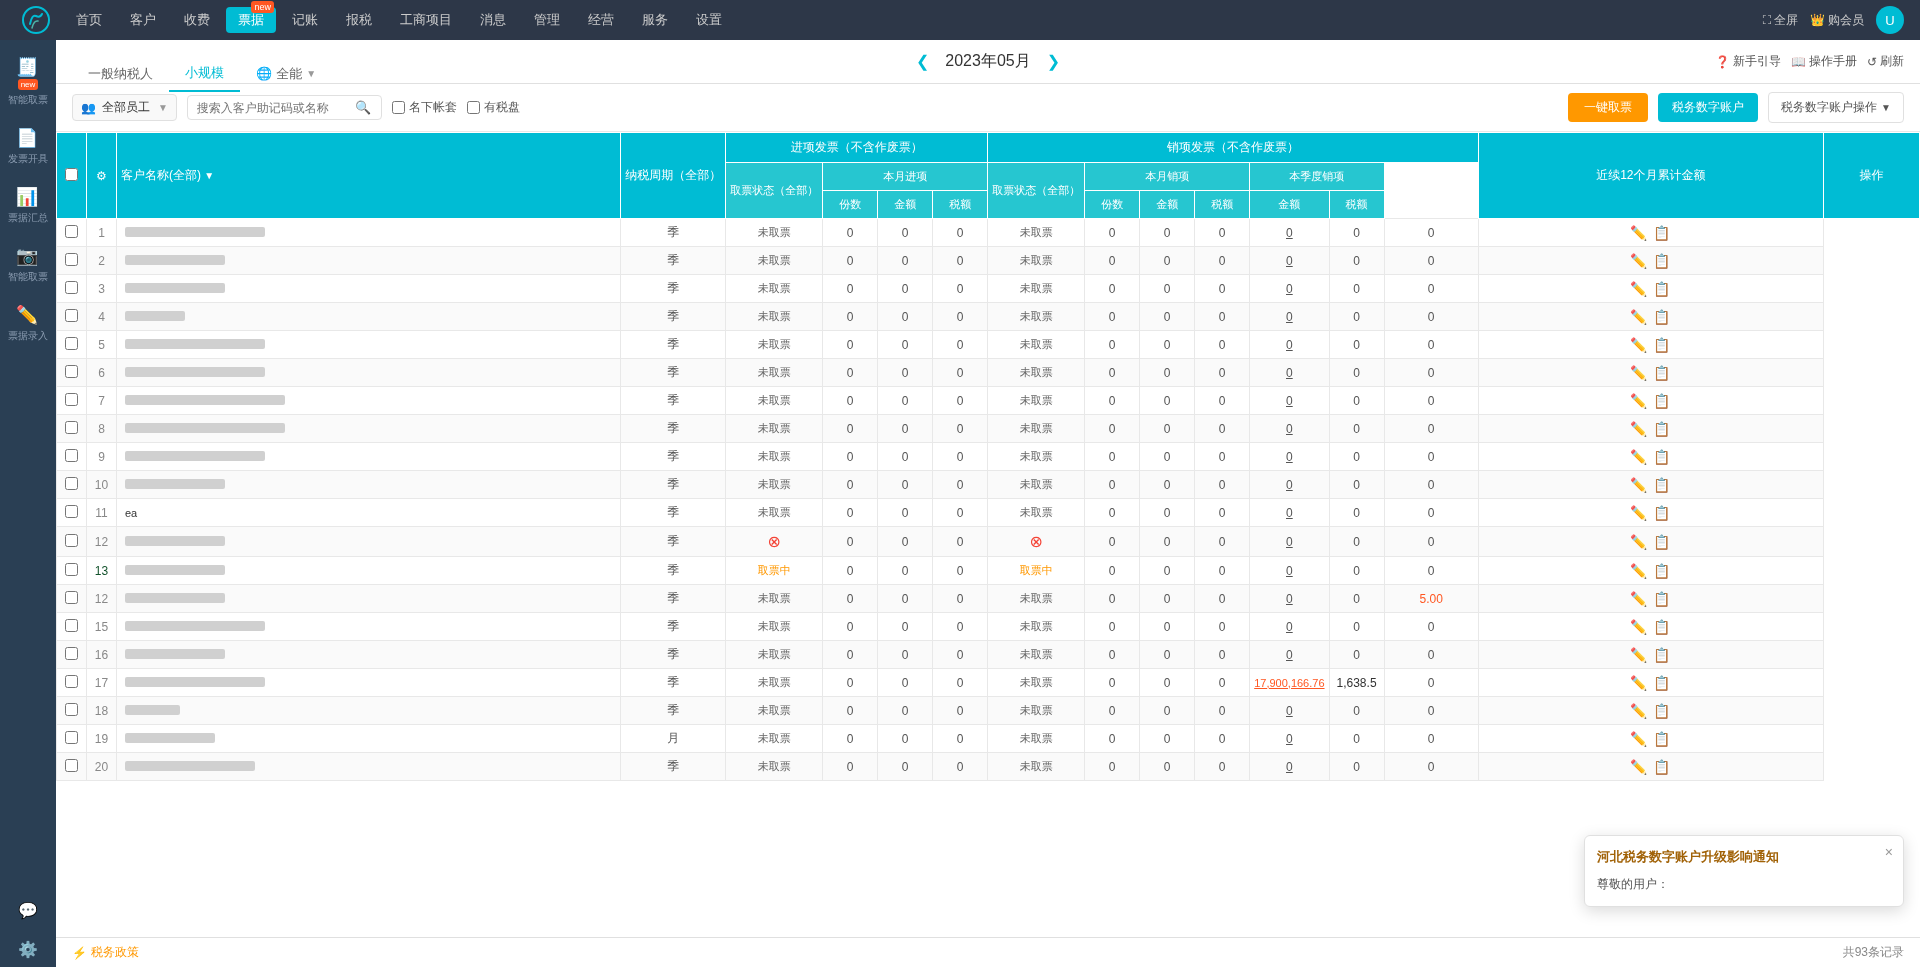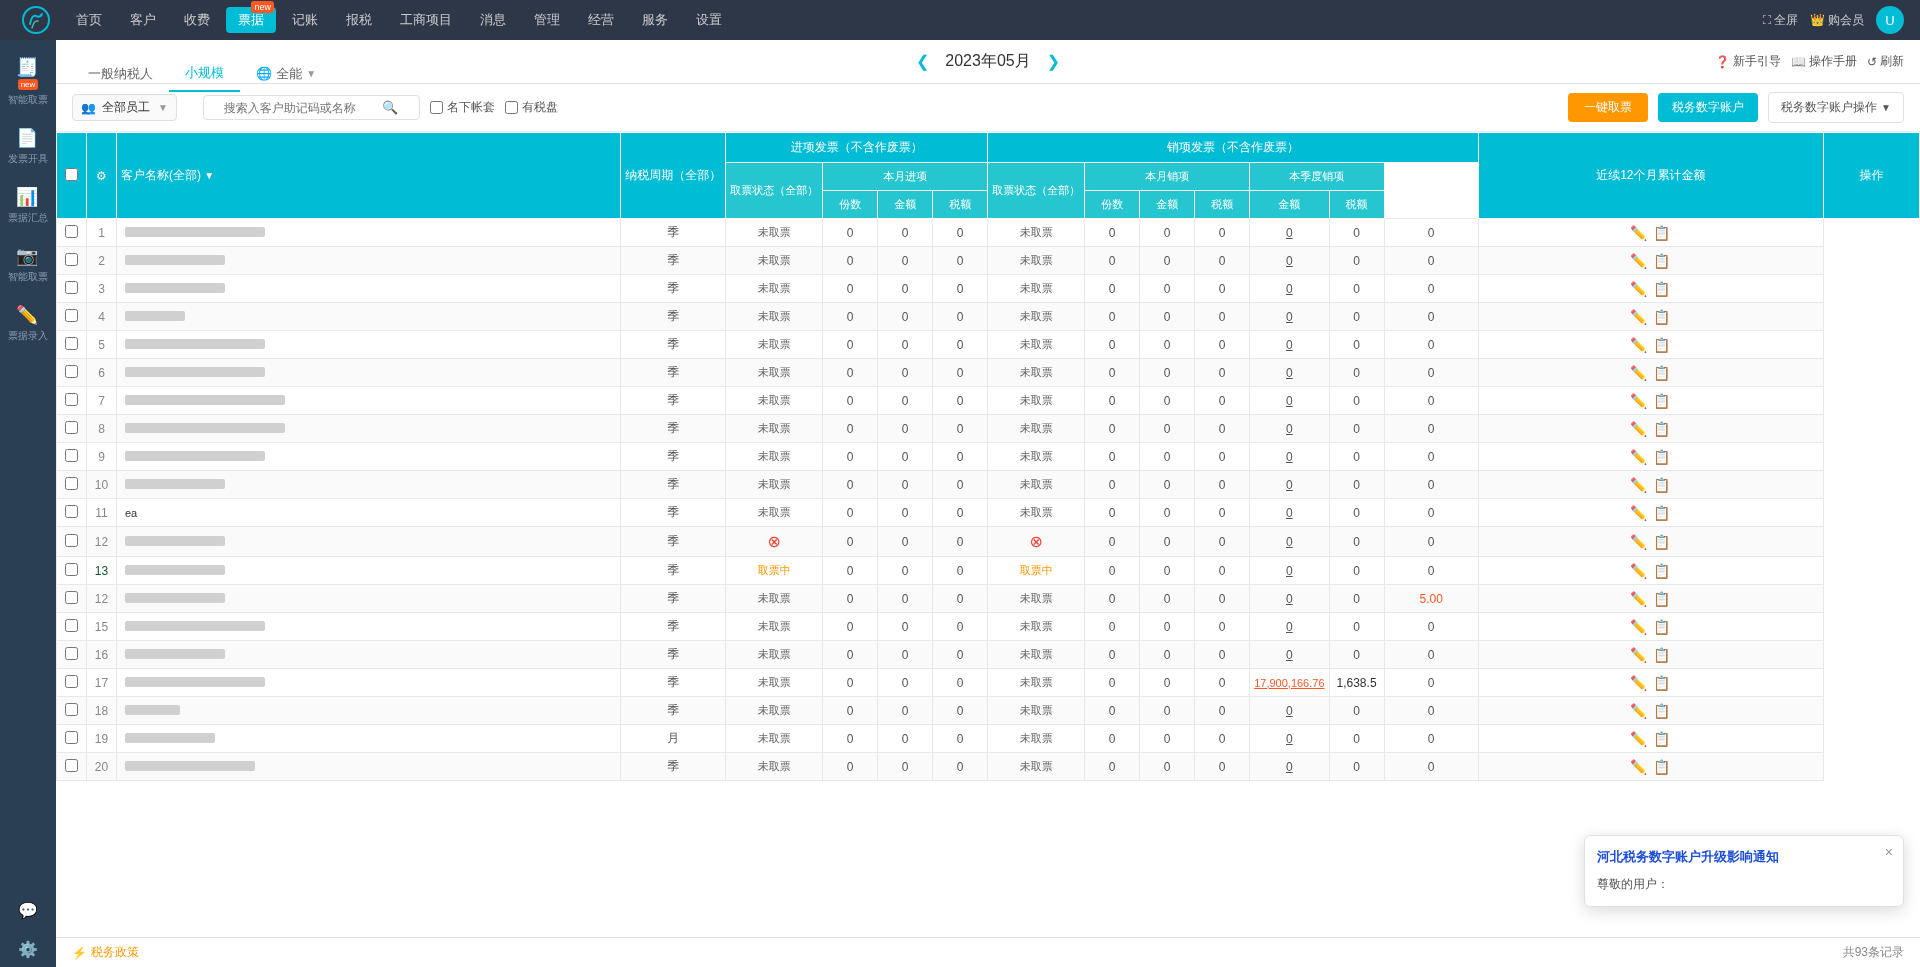--- a/index.html
+++ b/index.html
@@ -23,21 +23,21 @@
     .sidebar-item { display: flex; flex-direction: column; align-items: center; padding: 8px 4px; color: #8a9bb0; cursor: pointer; width: 100%; gap: 3px; font-size: 10px; border-radius: 4px; }
     .sidebar-item-icon { font-size: 18px; }
     .sidebar-item .badge-new { background: #ff5722; color: #fff; font-size: 8px; padding: 1px 3px; border-radius: 3px; margin-top: -2px; }
 
     
     .main { flex: 1; display: flex; flex-direction: column; overflow: hidden; }
     .tab-item { padding: 8px 16px; cursor: pointer; font-size: 13px; color: #666; white-space: nowrap; margin-top: 24px; }
     .tab-item.active { color: #00bcd4; border-bottom: 2px solid #00bcd4; font-weight: 500; }
     .date-nav-btn { background: none; border: none; cursor: pointer; color: #00bcd4; font-size: 16px; padding: 2px 6px; }
     .emp-select { display: flex; align-items: center; border: 1px solid #e0e0e0; border-radius: 4px; padding: 4px 8px; font-size: 12px; cursor: pointer; gap: 6px; color: #333; min-width: 80px; background: #f9f9f9; }
-    .search-input { display: flex; align-items: center; border: 1px solid #e0e0e0; border-radius: 4px; padding: 4px 20px; font-size: 12px; gap: 4px; min-width: 180px; margin-left: 16px; }
+    .search-input { display: flex; align-items: center; border: 1px solid #e0e0e0; border-radius: 4px; padding: 4px 9px; font-size: 12px; gap: 4px; min-width: 180px; }
     .search-input input { border: none; outline: none; font-size: 12px; background: transparent; min-width: 130px; color: #999; }
     .search-btn { background: none; border: none; cursor: pointer; color: #999; font-size: 13px; }
     .checkbox-filter { display: flex; align-items: center; gap: 4px; font-size: 12px; color: #555; cursor: pointer; }
     .checkbox-filter input { cursor: pointer; }
     .spacer { flex: 1; }
     .btn-orange { background: #ff9800; color: #fff; border: none; border-radius: 4px; padding: 6px 16px; font-size: 12px; cursor: pointer; white-space: nowrap; }
     .btn-teal { background: #00bcd4; color: #fff; border: none; border-radius: 4px; padding: 6px 14px; font-size: 12px; cursor: pointer; white-space: nowrap; }
     .btn-outline { background: #fff; color: #555; border: 1px solid #e0e0e0; border-radius: 4px; padding: 6px 12px; font-size: 12px; cursor: pointer; white-space: nowrap; display: flex; align-items: center; gap: 4px; }
 
     
@@ -60,21 +60,21 @@
     .col-period { width: 50px; }
     .col-ticket-status { width: 60px; }
     .col-small { width: 55px; }
 
     
     .bottom-bar { background: #fff; border-top: 1px solid #e0e0e0; padding: 6px 16px; display: flex; align-items: center; justify-content: space-between; font-size: 12px; color: #888; }
     .bottom-bar-left { display: flex; align-items: center; gap: 4px; color: #ff9800; cursor: pointer; }
 
     
     .notification-popup { position: fixed; right: 16px; bottom: 60px; width: 320px; background: #fff; border: 1px solid #e0e0e0; border-radius: 6px; box-shadow: 0 4px 16px rgba(0,0,0,0.15); padding: 12px; z-index: 100; font-size: 12px; color: #555; }
-    .notification-popup-title { font-weight: bold; color: #1d4ed8; margin-bottom: 8px; font-size: 13px; }
+    .notification-popup-title { font-weight: bold; color: #a16207; margin-bottom: 8px; font-size: 13px; }
     .notification-popup-close { position: absolute; top: 8px; right: 10px; cursor: pointer; color: #999; font-size: 14px; }
     .notification-popup-content { line-height: 1.7; }
     th.th-sub { background: #26c6d0; font-size: 11px; }
   </style>
 </head>
 <body>
 
 <div class="top-nav">
   <div class="top-nav-logo">
     <svg viewBox="0 0 28 28" fill="none" xmlns="http://www.w3.org/2000/svg">

